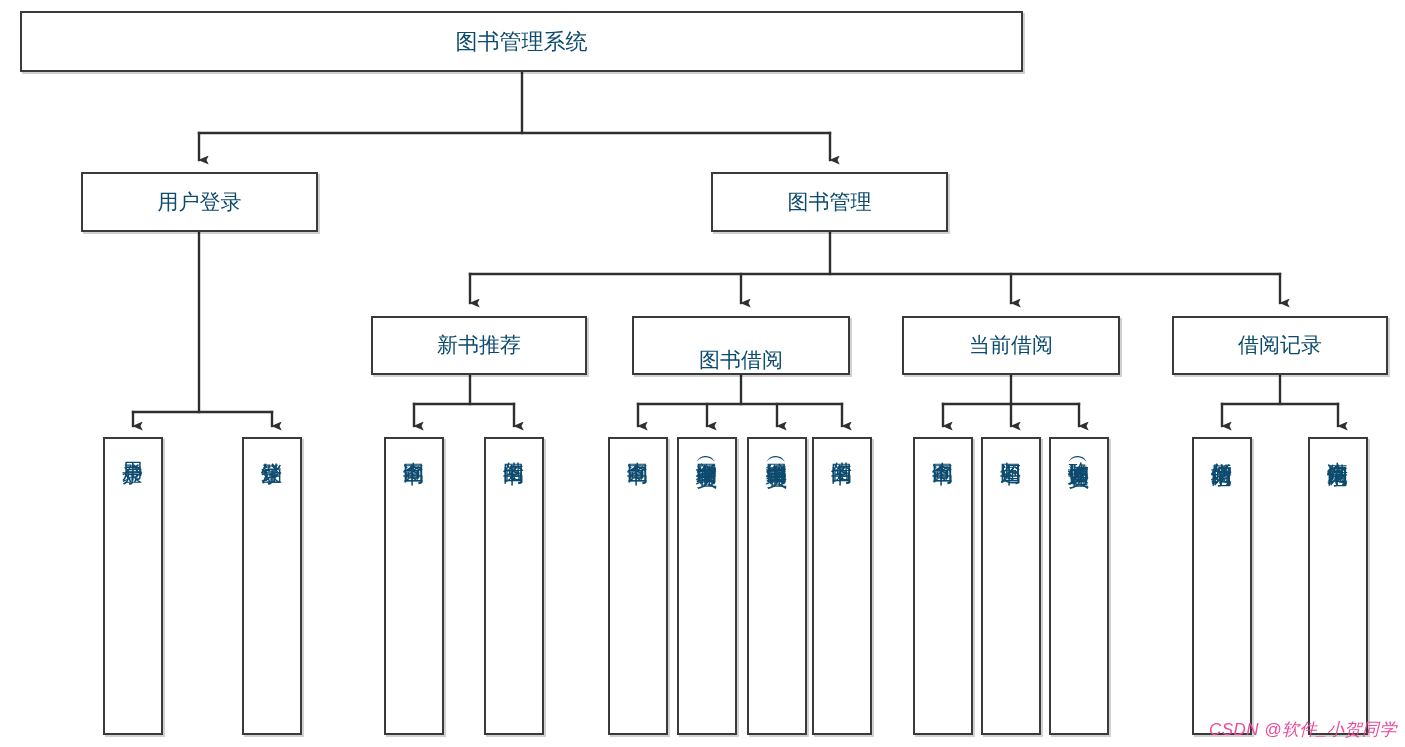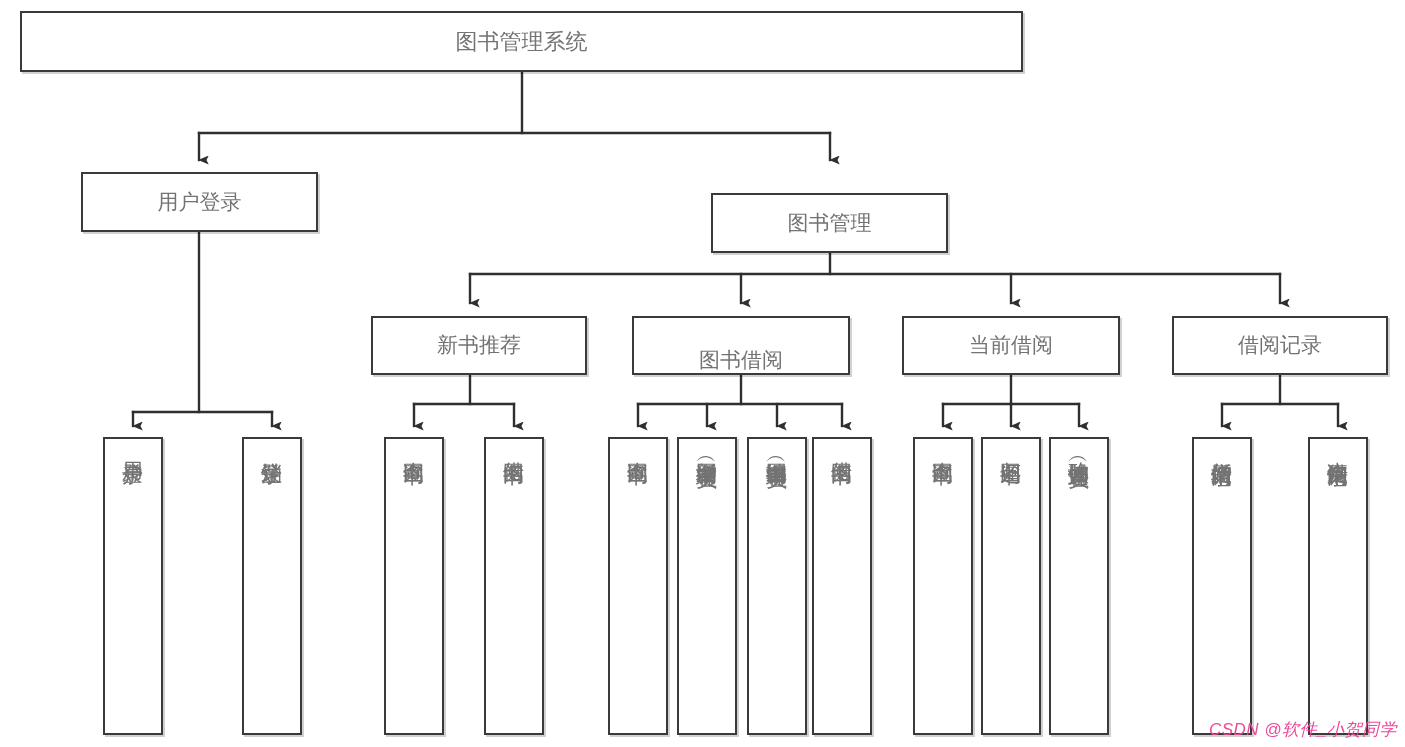--- a/index.html
+++ b/index.html
@@ -19,21 +19,21 @@
   }
   .node {
     position: absolute;
     box-sizing: border-box;
     background: #ffffff;
     border: 2px solid #3a3a3a;
     box-shadow: 2px 2px 0 0 rgba(0,0,0,0.18);
     display: flex;
     align-items: center;
     justify-content: center;
-    color: #737373;
+    color: #0c4a6e;
     line-height: 1.18;
   }
   .node .label {
     display: block;
     text-align: center;
     white-space: nowrap;
   }
   
   .node.h {
     font-size: 21px;
@@ -131,21 +131,21 @@
     </g>
   </svg>
 
   <div class="node h root" style="left:20px; top:11px; width:1003px; height:61px;">
     <span class="label">图书管理系统</span>
   </div>
 
   <div class="node h" style="left:81px; top:172px; width:237px; height:60px;">
     <span class="label">用户登录</span>
   </div>
-  <div class="node h" style="left:711px; top:172px; width:237px; height:60px;margin-top:21px;">
+  <div class="node h" style="left:711px; top:172px; width:237px; height:60px;">
     <span class="label">图书管理</span>
   </div>
 
   <div class="node h" style="left:362px; top:316px; width:216px; height:59px;margin-left:9px;">
     <span class="label">新书推荐</span>
   </div>
   <div class="node h" style="left:632px; top:316px; width:218px; height:59px;align-items:flex-end;">
     <span class="label">图书借阅</span>
   </div>
   <div class="node h" style="left:1172px; top:316px; width:216px; height:59px;">

